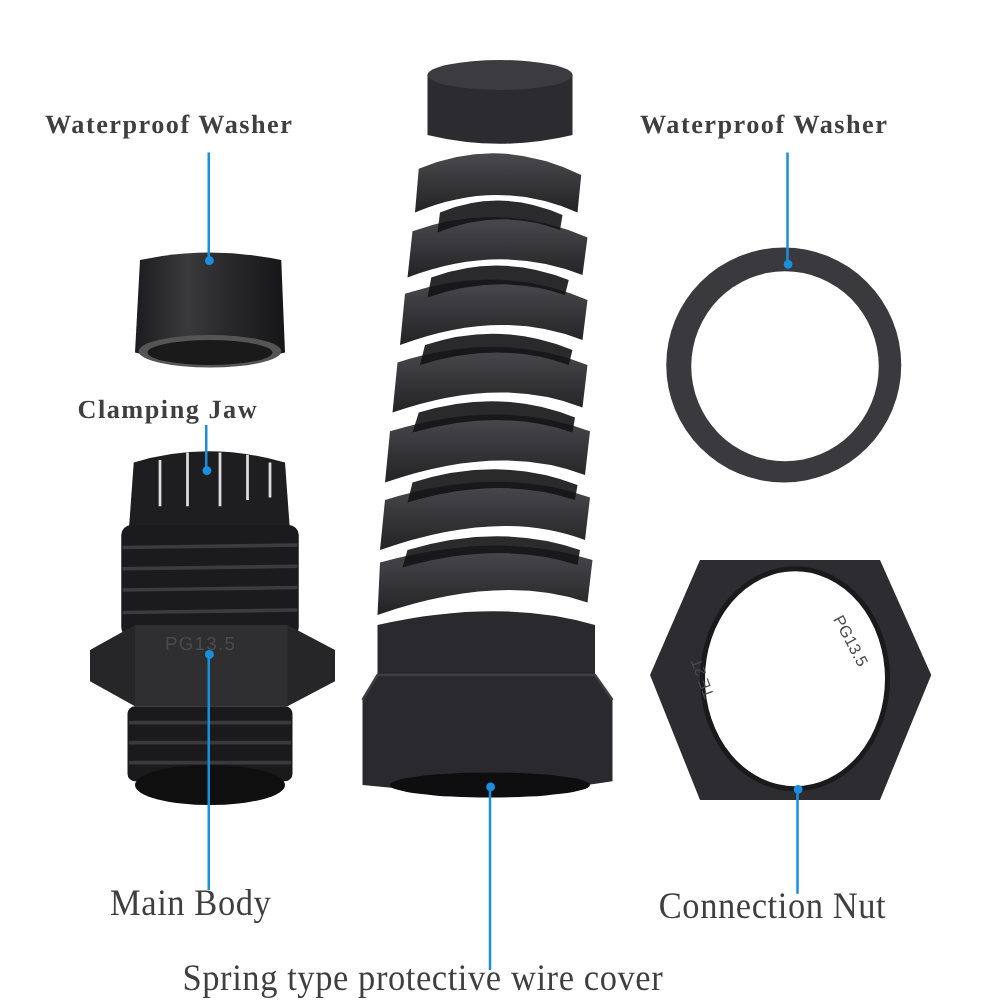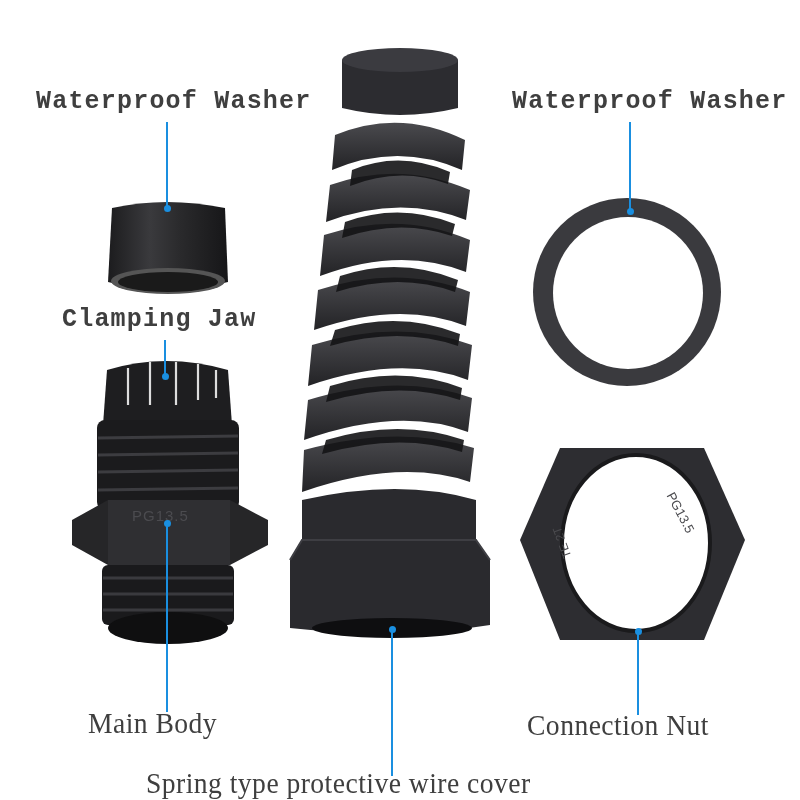--- a/index.html
+++ b/index.html
@@ -1,18 +1,18 @@
 <!DOCTYPE html>
 <html><head>
   <meta charset="utf-8">
   <style>
     html, body { margin: 0; padding: 0; }
     body { width: 800px; height: 800px; background: #ffffff; position: relative; overflow: hidden; font-family: "DejaVu Serif", "Liberation Serif", serif; }
     .label { position: absolute; color: #3f3f3f; white-space: nowrap; line-height: 1; }
-    .label.wide { font-family: Liberation Mono, monospace; font-size: 25px; letter-spacing: 1.2px; font-weight: bold; }
+    .label.wide { font-family: Liberation Serif, serif; font-size: 21px; letter-spacing: 1.2px; font-weight: bold; }
     .label.narrow { font-family: "Liberation Serif", serif; font-size: 30px; letter-spacing: 0.5px; transform: scaleX(0.92); transform-origin: left top; }
     .leader { position: absolute; width: 1.5px; background: #1a8fe0; }
     .dot { position: absolute; width: 7px; height: 7px; border-radius: 50%; background: #1a8fe0; margin-left: -3px; margin-top: -3px; }
     svg.part { position: absolute; left: 0; top: 0; }
   </style>
 </head>
 <body>
 
 <svg class="part" width="800" height="800" viewBox="0 0 800 800">
   <defs>
@@ -102,21 +102,21 @@
     <ellipse cx="636" cy="543" rx="74" ry="88" fill="none" stroke="#1a1a1c" stroke-width="4"></ellipse>
   </g>
 </svg>
 
 <span class="label" style="left:132px; top:508px; font-family:'Liberation Sans',sans-serif; font-size:15px; color:#4b4b4f; letter-spacing:1px;">PG13.5</span>
 <span class="label" style="left:676px; top:490px; font-family:'Liberation Sans',sans-serif; font-size:13px; color:#4b4b4f; transform:rotate(62deg); transform-origin:left top;">PG13.5</span>
 <span class="label" style="left:562px; top:560px; font-family:'Liberation Sans',sans-serif; font-size:12px; color:#4b4b4f; transform:rotate(-110deg); transform-origin:left top;">ТЕ 2Т</span>
 
 <span class="label wide" style="left:36px; top:89px;">Waterproof Washer</span>
 <span class="label wide" style="left:512px; top:89px;">Waterproof Washer</span>
-<span class="label wide" style="left:62px; top:307px;">Clamping Jaw</span>
+<span class="label wide" style="left:62px; top:317px;">Clamping Jaw</span>
 <span class="label narrow" style="left:88px; top:708px;">Main Body</span>
 <span class="label narrow" style="left:527px; top:710px;">Connection Nut</span>
 <span class="label narrow" style="left:146px; top:768px;">Spring type protective wire cover</span>
 
 <div class="leader" style="left:166px; top:122px; height:86px;"></div>
 <div class="dot" style="left:167px; top:208px;"></div>
 
 <div class="leader" style="left:629px; top:122px; height:89px;"></div>
 <div class="dot" style="left:630px; top:211px;"></div>
 

